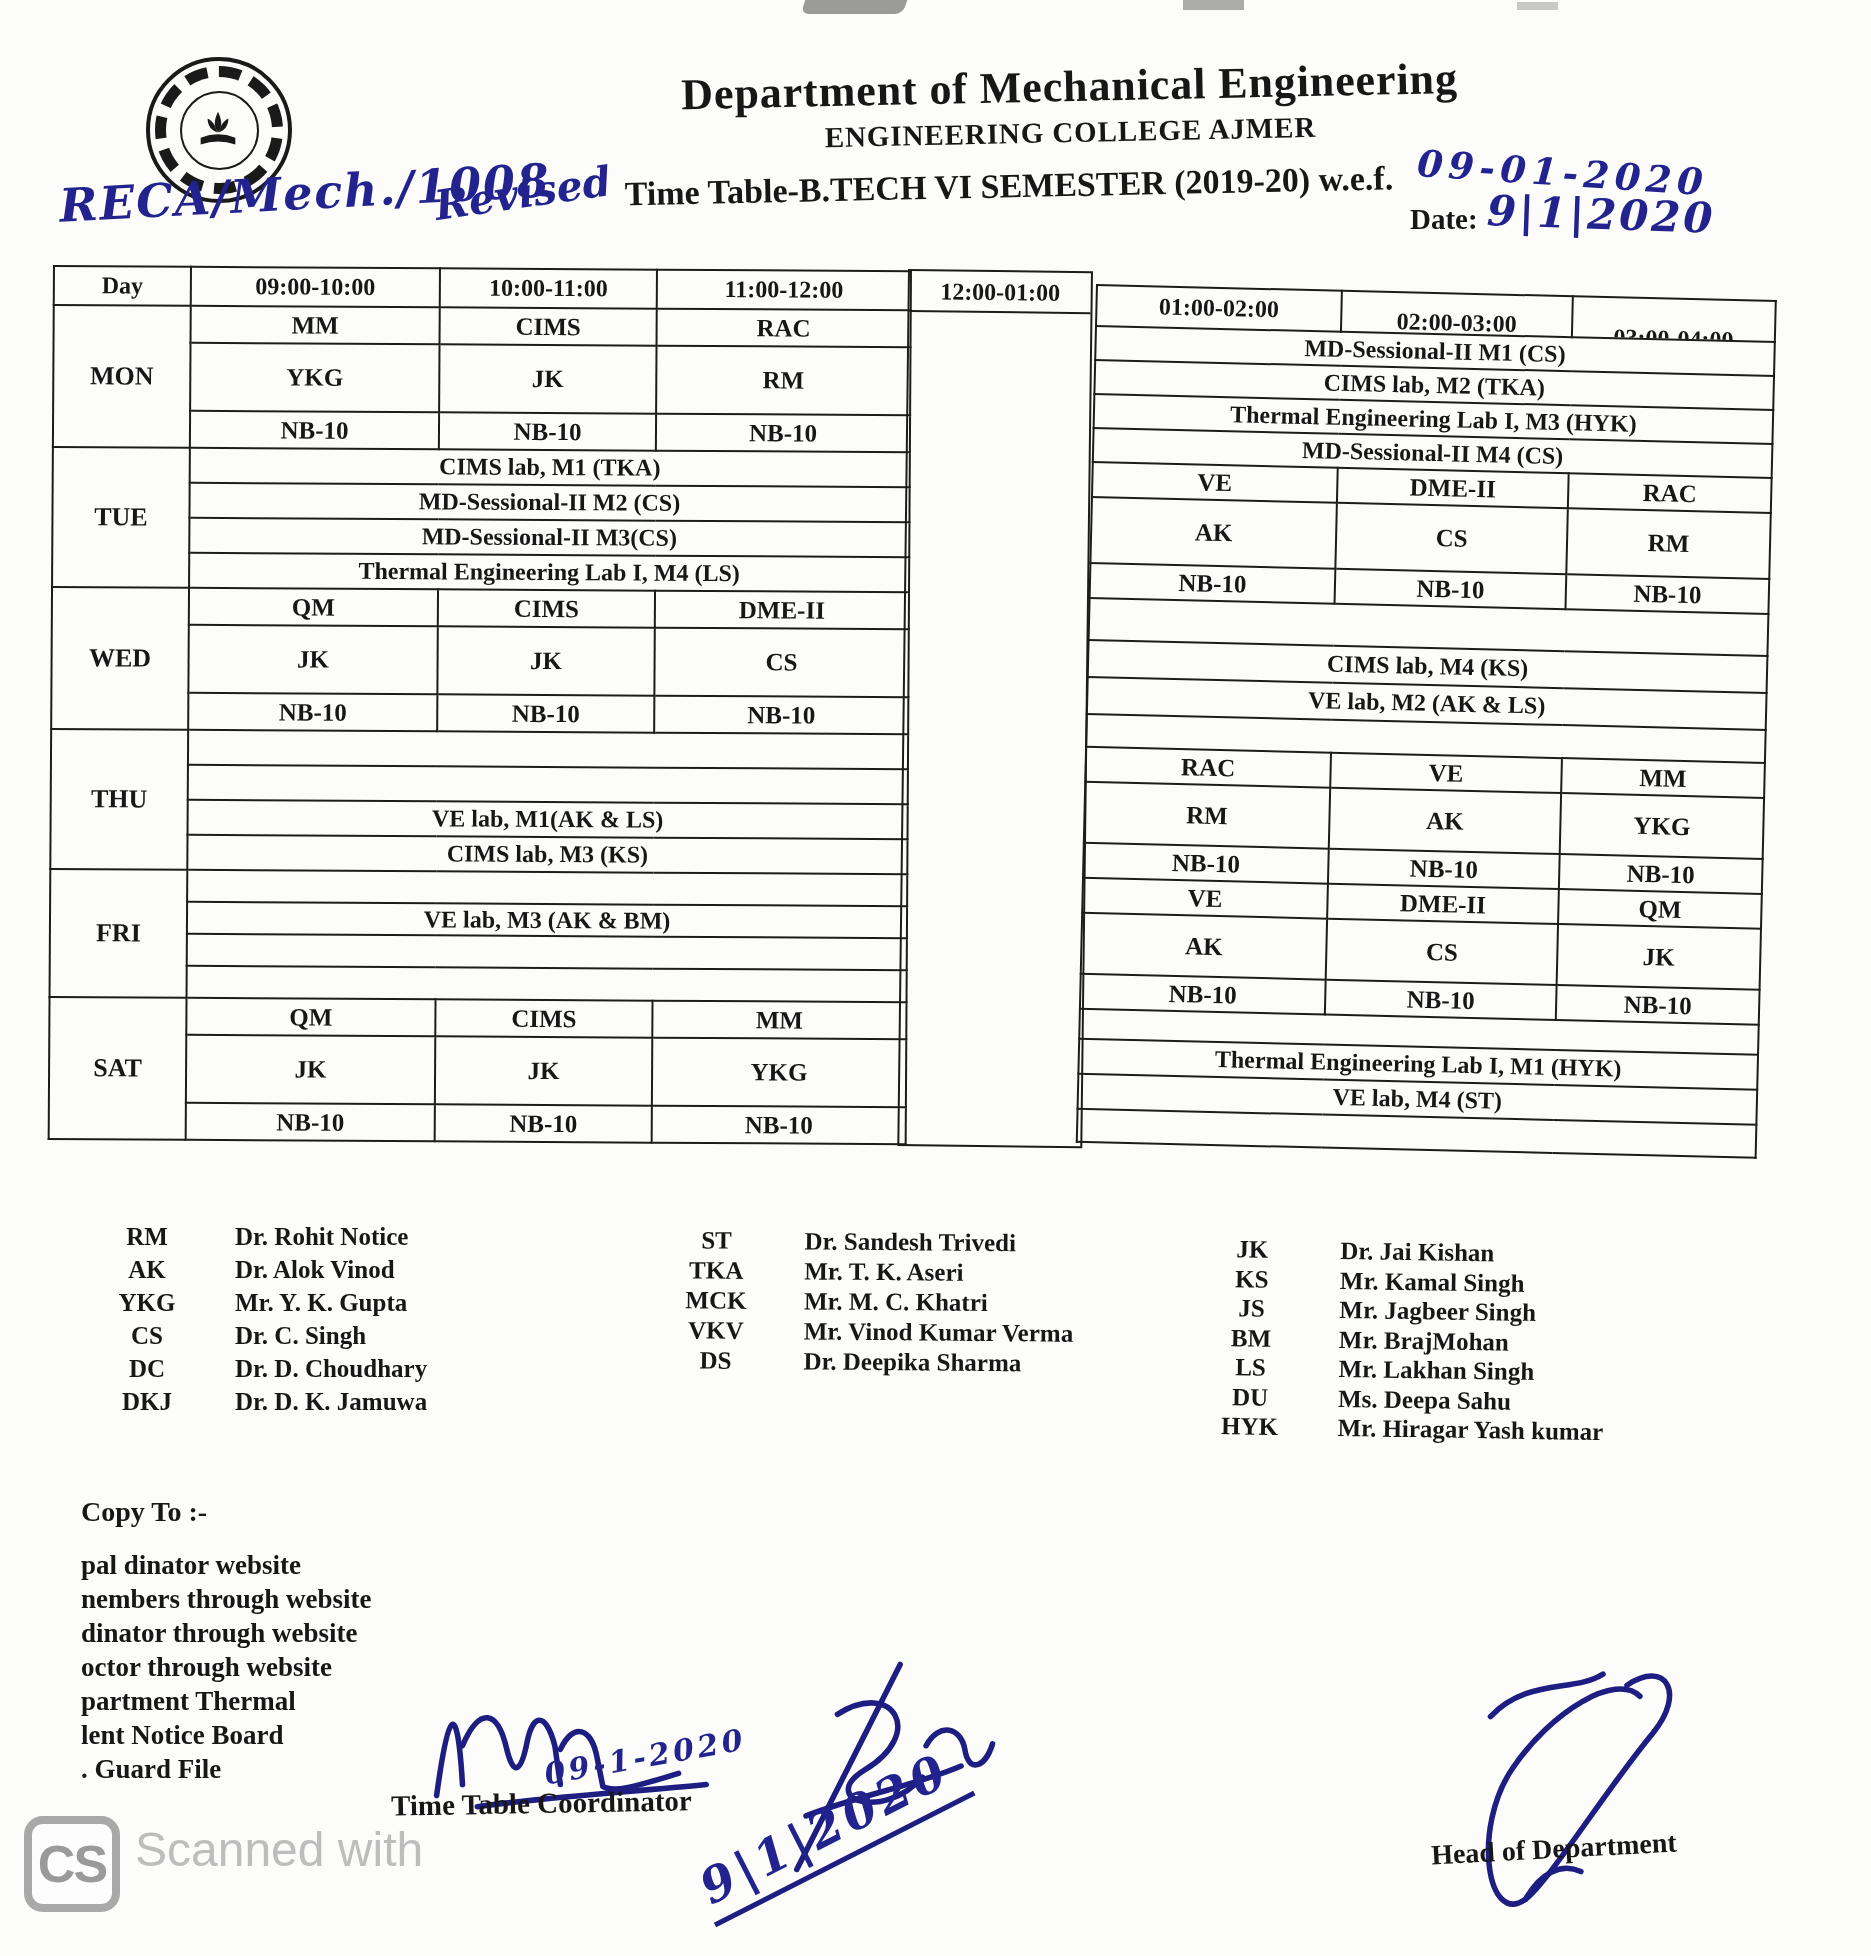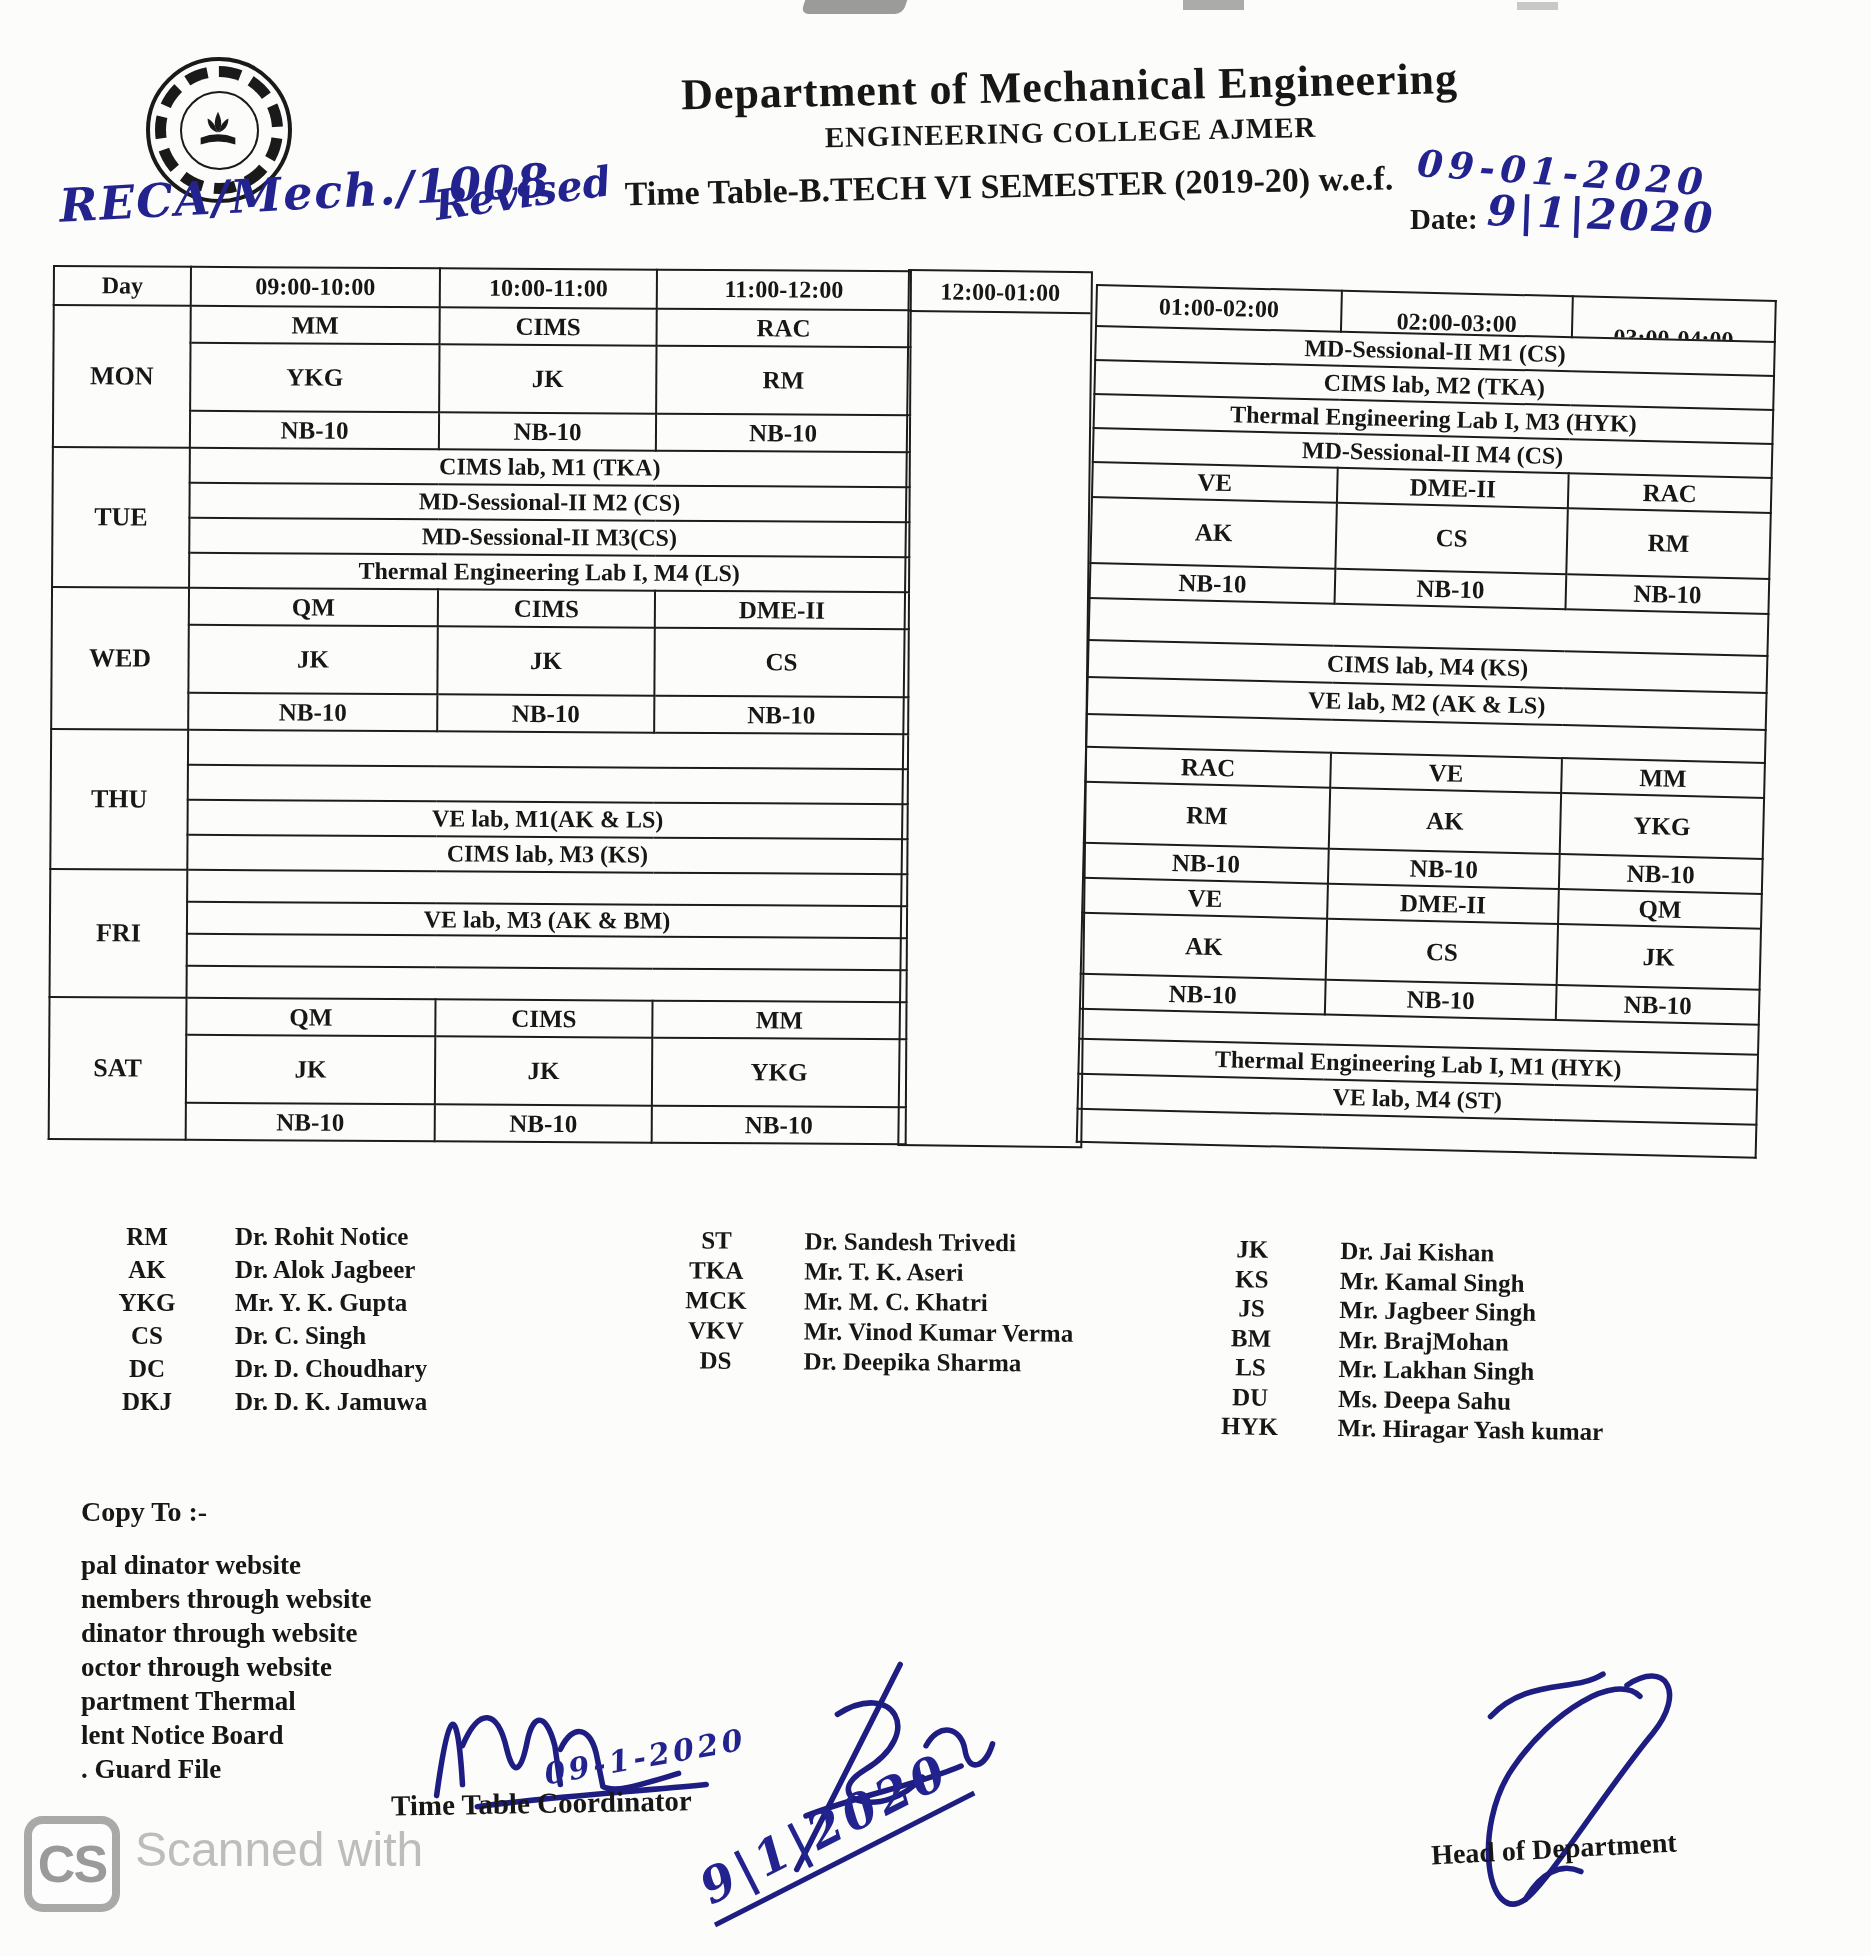--- a/index.html
+++ b/index.html
@@ -371,21 +371,21 @@
     </table>
 </div>
 
 <div class="abs legend" style="left:103px; top:1220px;">
   <div class="lrow">
       <span class="labbr">RM</span>
       <span class="lname">Dr. Rohit Notice</span>
     </div>
   <div class="lrow">
       <span class="labbr">AK</span>
-      <span class="lname">Dr. Alok Jagbeer</span>
+      <span class="lname">Dr. Alok Vinod</span>
     </div>
   <div class="lrow">
       <span class="labbr">YKG</span>
       <span class="lname">Mr. Y. K. Gupta</span>
     </div>
   <div class="lrow">
       <span class="labbr">CS</span>
       <span class="lname">Dr. C. Singh</span>
     </div>
   <div class="lrow">

